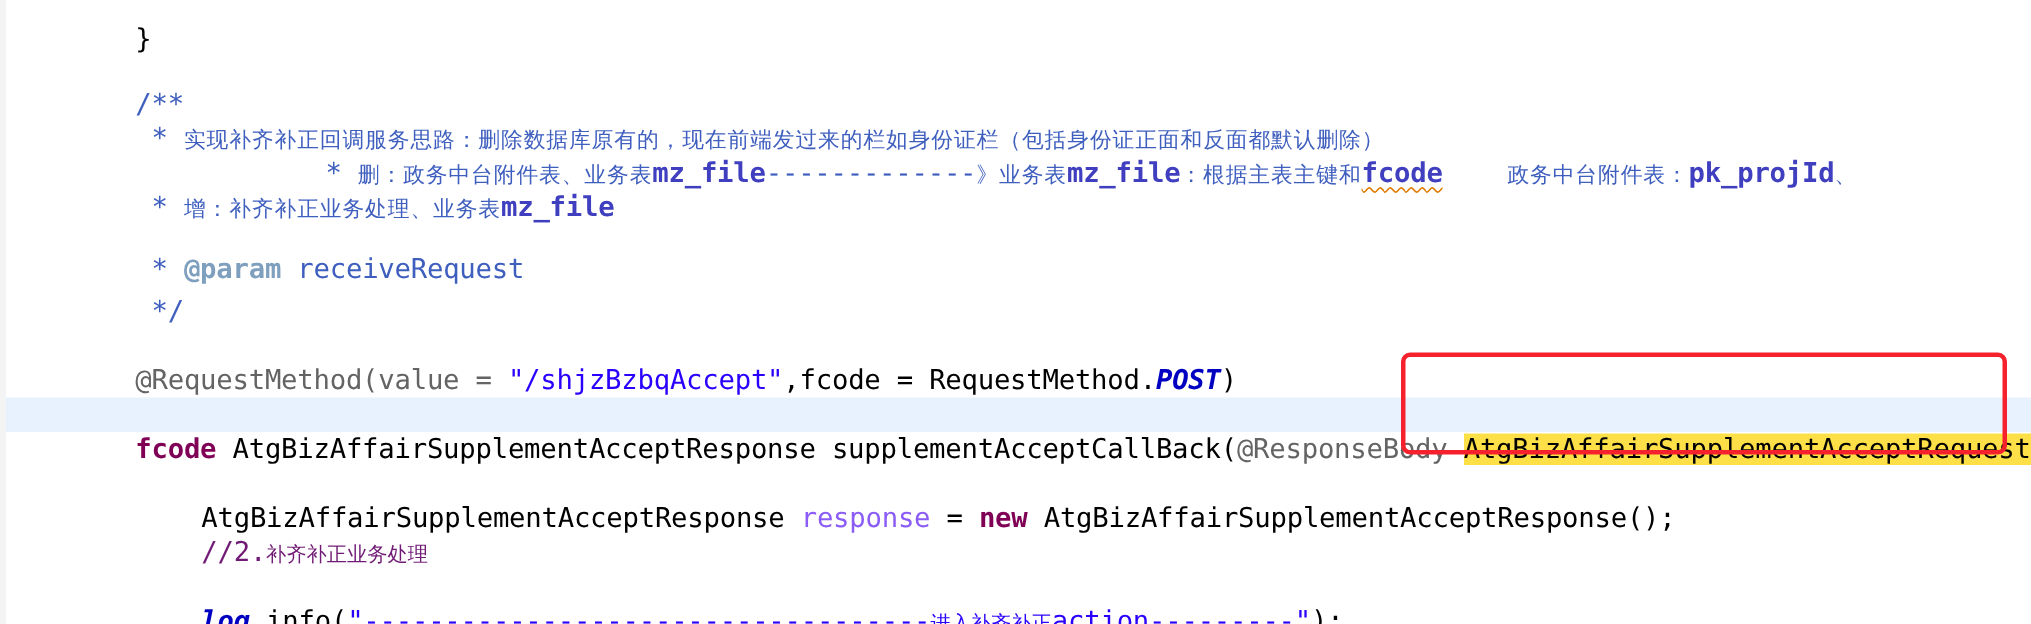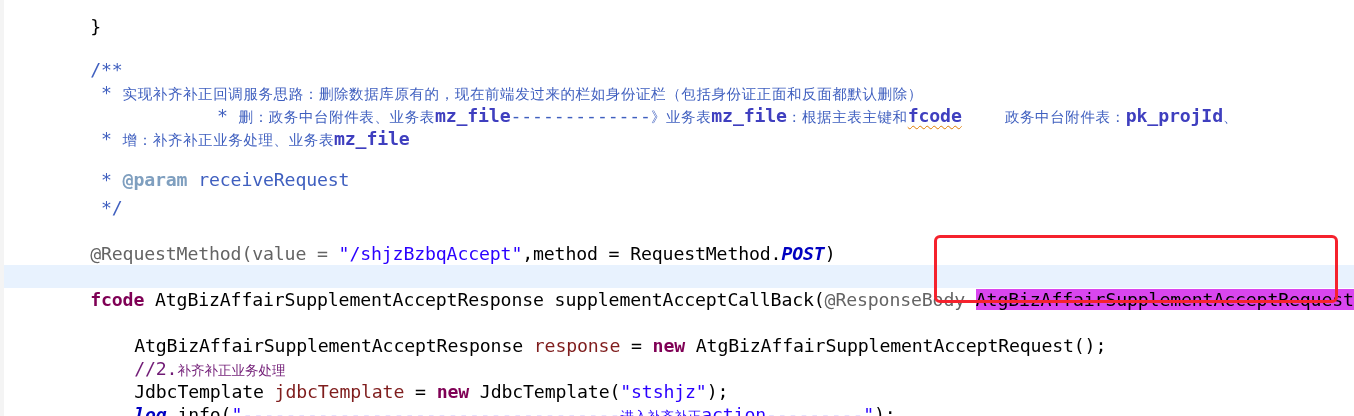--- a/index.html
+++ b/index.html
@@ -51,28 +51,28 @@
     }
     .jdoc { color: #3f5fbf; }
     .jdoc-star { color: #3f5fbf; }
     .jdoc-tag { color: #7f9fbf; font-weight: bold; }
     .jdoc-code { color: #3f3fbf; font-weight: bold; }
     .comment { color: #701a75; }
     .kw { color: #7f0055; font-weight: bold; }
     .str { color: #2a00ff; }
     .annot { color: #646464; }
     .field-static { color: #0000c0; font-style: italic; font-weight: bold; }
-    .var { color: #7f1d1d; }
+    .var { color: #8b5cf6; }
     .squiggle {
       text-decoration: underline wavy #e07b00;
       text-decoration-thickness: 1px;
       text-underline-offset: 3px;
     }
     .sel-highlight {
-      background: #d946ef;
+      background: #fde047;
     }
     .red-box {
       position: absolute;
       left: 934px;
       top: 235px;
       width: 404px;
       height: 68px;
       border: 3px solid #f5222d;
       border-radius: 6px;
       box-sizing: border-box;
@@ -109,42 +109,39 @@
     <span style="padding-left:47px;" class="jdoc-star"> * </span><span class="jdoc-tag">@param</span><span> receiveRequest</span>
   </div>
 
 
   <div class="line jdoc" style="top:173px;">
     <span style="padding-left:47px;"> */</span>
   </div>
 
 
   <div class="line" style="top:219px;">
-    <span style="padding-left:47px;" class="annot">@RequestMethod(value = </span><span class="str">"/shjzBzbqAccept"</span><span>,method = RequestMethod.</span><span class="field-static">POST</span><span>)</span>
+    <span style="padding-left:47px;" class="annot">@RequestMethod(value = </span><span class="str">"/shjzBzbqAccept"</span><span>,fcode = RequestMethod.</span><span class="field-static">POST</span><span>)</span>
   </div>
 
   <div class="line comment" style="top:242px;">
     <span style="padding-left:47px;">//@JsonIgnoreProperties(ignoreUnknown = true)</span>
   </div>
 
   <div class="line current" style="top:265px;">
     <span style="padding-left:43px;" class="kw">fcode</span><span> AtgBizAffairSupplementAcceptResponse supplementAcceptCallBack(</span><span class="annot">@ResponseBody</span><span> </span><span class="sel-highlight">AtgBizAffairSupplementAcceptRequest</span><span> s</span>
   </div>
 
   <div class="line" style="top:311px;">
-    <span style="padding-left:91px;margin-top:16px;">AtgBizAffairSupplementAcceptResponse </span><span class="var">response</span><span> = </span><span class="kw">new</span><span> AtgBizAffairSupplementAcceptRequest();</span>
+    <span style="padding-left:91px;margin-top:16px;">AtgBizAffairSupplementAcceptResponse </span><span class="var">response</span><span> = </span><span class="kw">new</span><span> AtgBizAffairSupplementAcceptResponse();</span>
   </div>
 
   <div class="line comment" style="top:334px;">
     <span style="padding-left:91px;">//2.</span><span class="cjk-sm">补齐补正业务处理</span>
   </div>
 
-  <div class="line" style="top:357px;">
-    <span style="padding-left:91px;">JdbcTemplate </span><span class="var">jdbcTemplate</span><span> = </span><span class="kw">new</span><span> JdbcTemplate(</span><span class="str">"stshjz"</span><span>);</span>
-  </div>
 
   <div class="line" style="top:380px;">
     <span style="padding-left:91px;" class="field-static">log</span><span>.info(</span><span class="str">"-----------------------------------</span><span class="str cjk-sm">进入补齐补正</span><span class="str">action---------"</span><span>);</span>
   </div>
 
   <div class="line" style="top:403px;">
     
   </div>
 
   <div class="red-box"></div>

